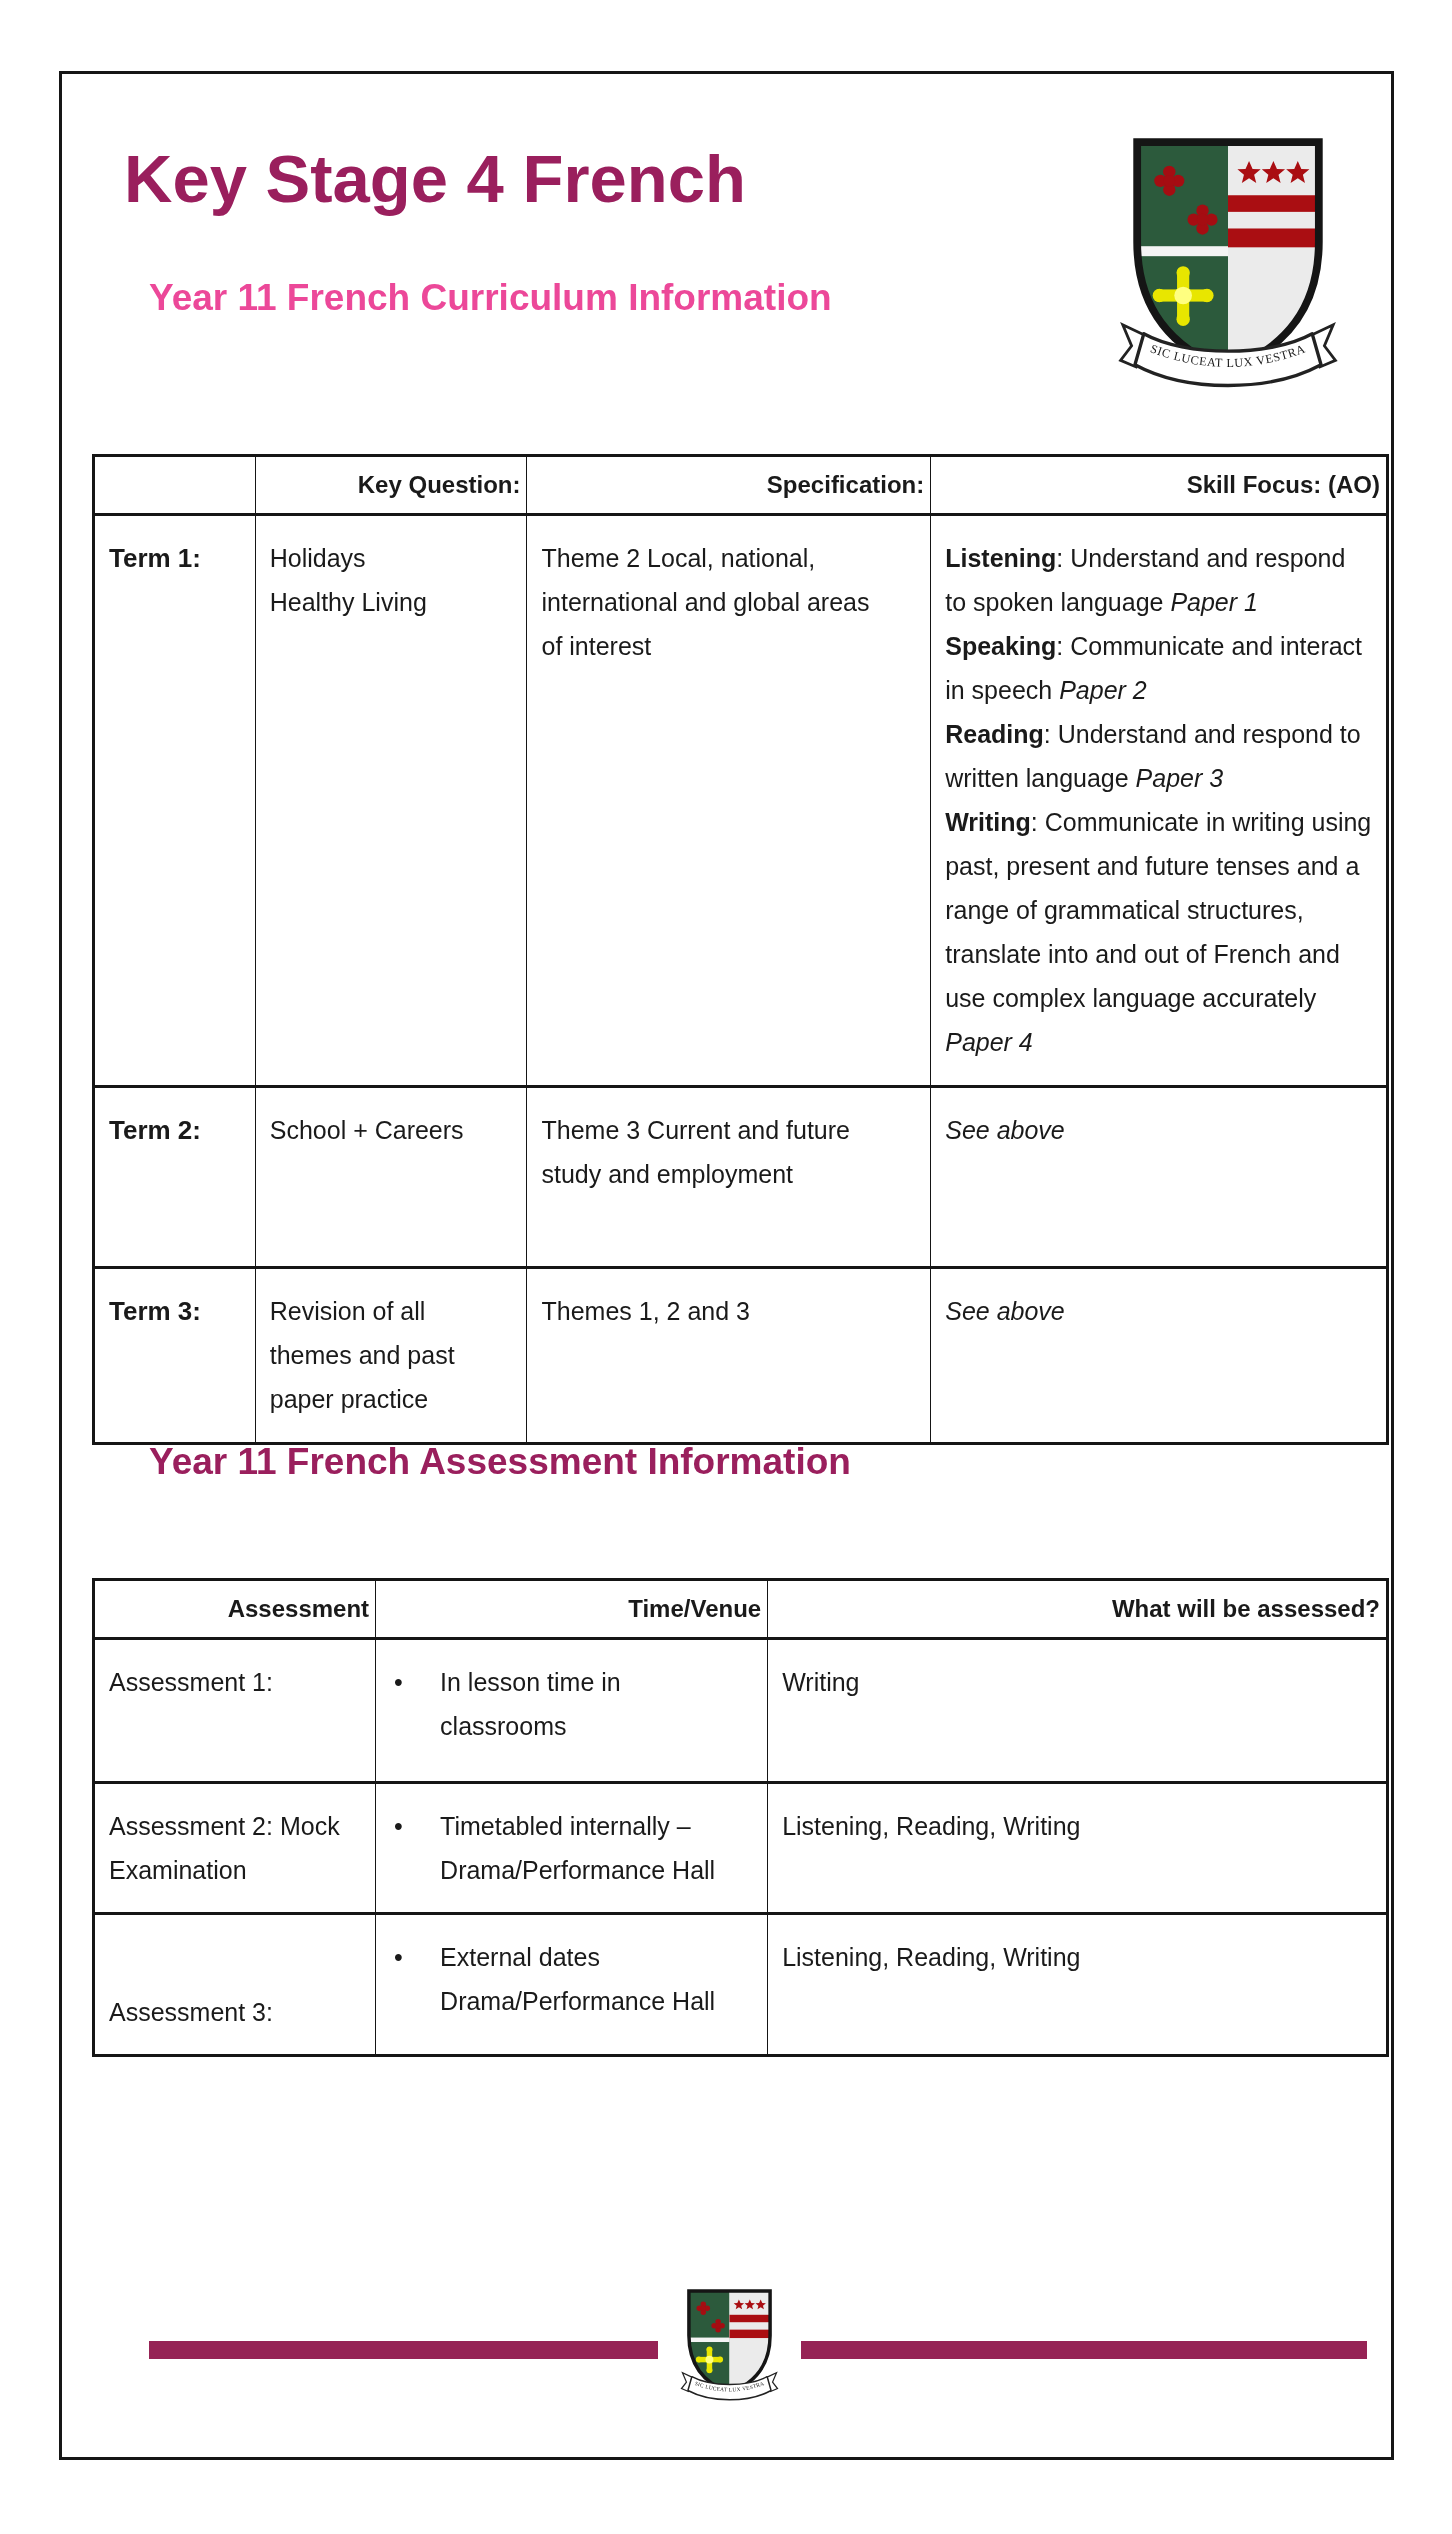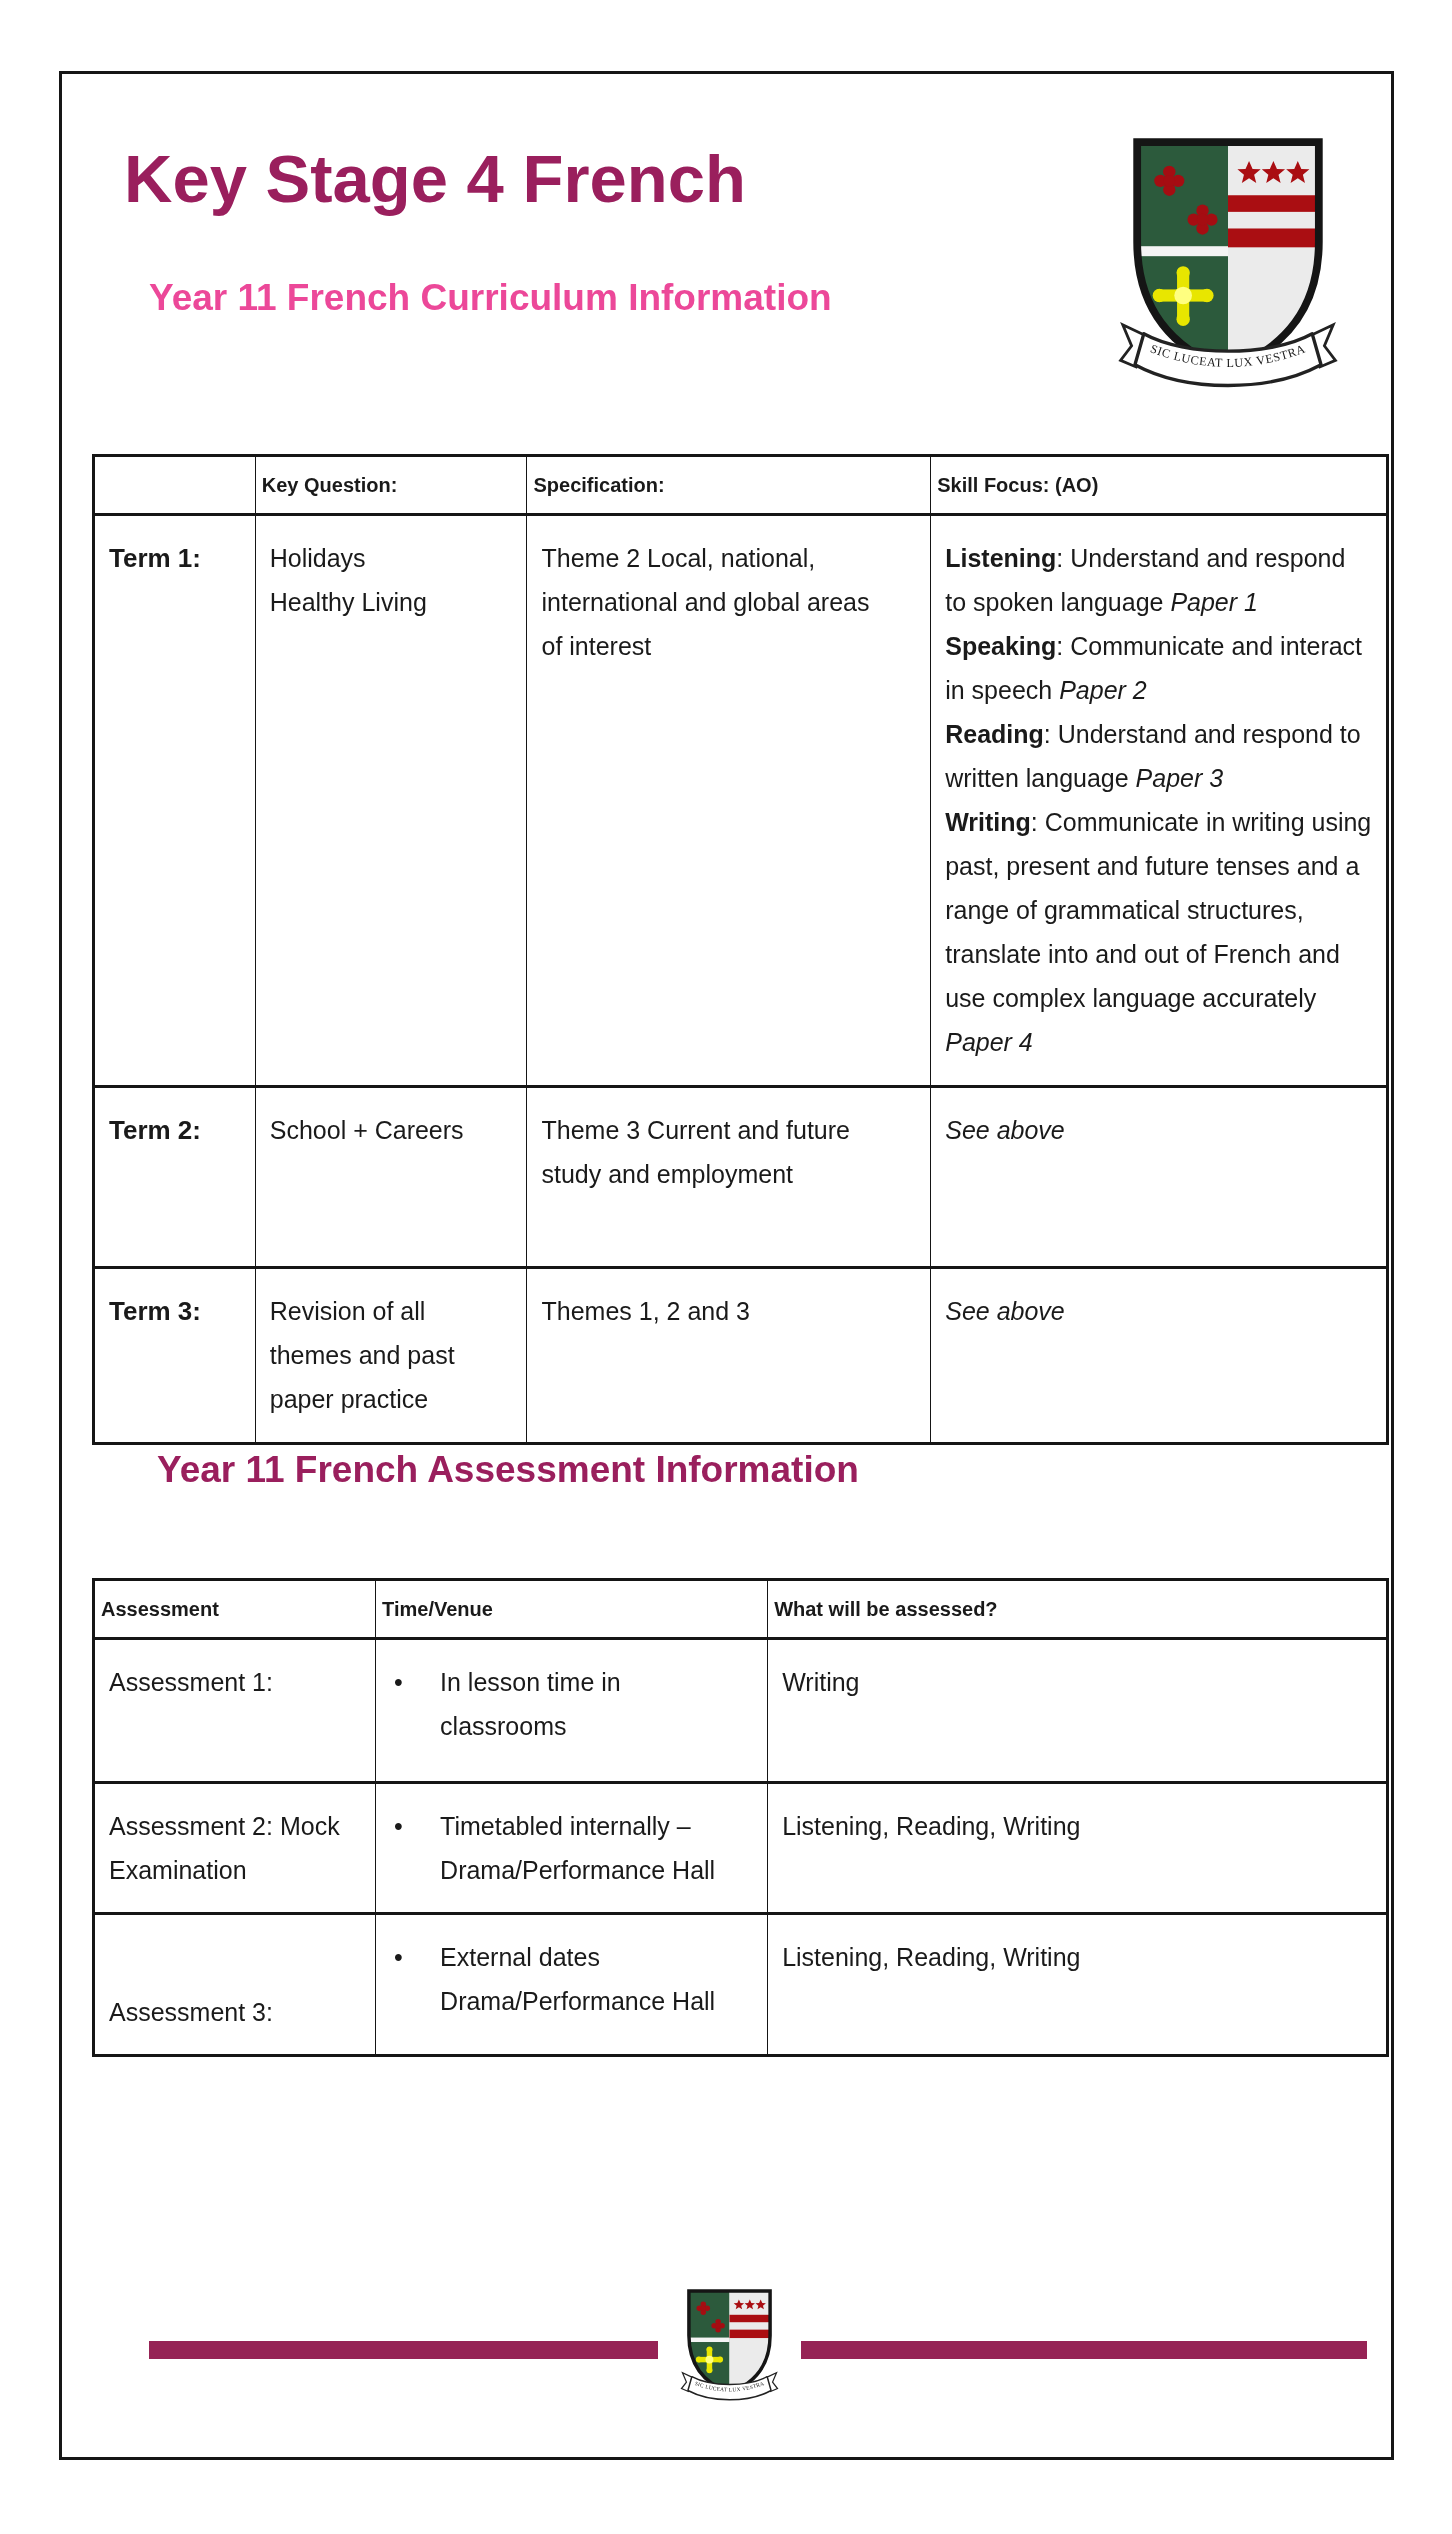--- a/index.html
+++ b/index.html
@@ -13,37 +13,37 @@
   }
   .doc-title{
     position:absolute;left:54px;top:57px;margin:8px;
     font-size:67px;font-weight:700;color:#9A1F5D;line-height:1.2;white-space:nowrap;
   }
   .doc-subtitle{
     position:absolute;left:87px;top:202px;margin:0;
     font-size:37px;font-weight:700;color:#ec4899;line-height:1.2;white-space:nowrap;
   }
   .section-heading{
-    position:absolute;left:87px;top:1366px;margin:8px;
+    position:absolute;left:87px;top:1366px;margin:0;
     font-size:37px;font-weight:700;color:#9A1F5D;line-height:1.2;white-space:nowrap;
   }
   .header-crest{position:absolute;left:1055px;top:57px;}
   
   .tbl{
     position:absolute;left:30px;border-collapse:collapse;table-layout:fixed;
     width:1297px;font-size:25px;line-height:44px;
   }
   .tbl td,.tbl th{
     border-left:1.6px solid #151515;border-right:1.6px solid #151515;
     border-top:3px solid #151515;border-bottom:3px solid #151515;
     vertical-align:top;text-align:left;padding:20px 14px;box-sizing:border-box;
     overflow:hidden;
   }
   .tbl{border:3px solid #151515;}
-  .tbl th{text-align:left;font-size:20px;font-weight:700;line-height:40px;padding:8px 6px;}
+  .tbl th{text-align:right;font-size:24px;font-weight:700;line-height:40px;padding:8px 6px;}
   .curriculum{top:380px;}
   .curriculum col.c1{width:12.5%}.curriculum col.c2{width:21%}
   .curriculum col.c3{width:31.2%}.curriculum col.c4{width:35.3%}
   .curriculum tr.hdr{height:58px;}
   .curriculum tbody tr:nth-child(1){height:572px;}
   .curriculum tbody tr:nth-child(2){height:181px;}
   .curriculum tbody tr:nth-child(3){height:176px;}
   .term{font-weight:700;font-size:26px;}
   .assessment{top:1504px;}
   .assessment col.a1{width:21.8%}.assessment col.a2{width:30.3%}.assessment col.a3{width:47.9%}

